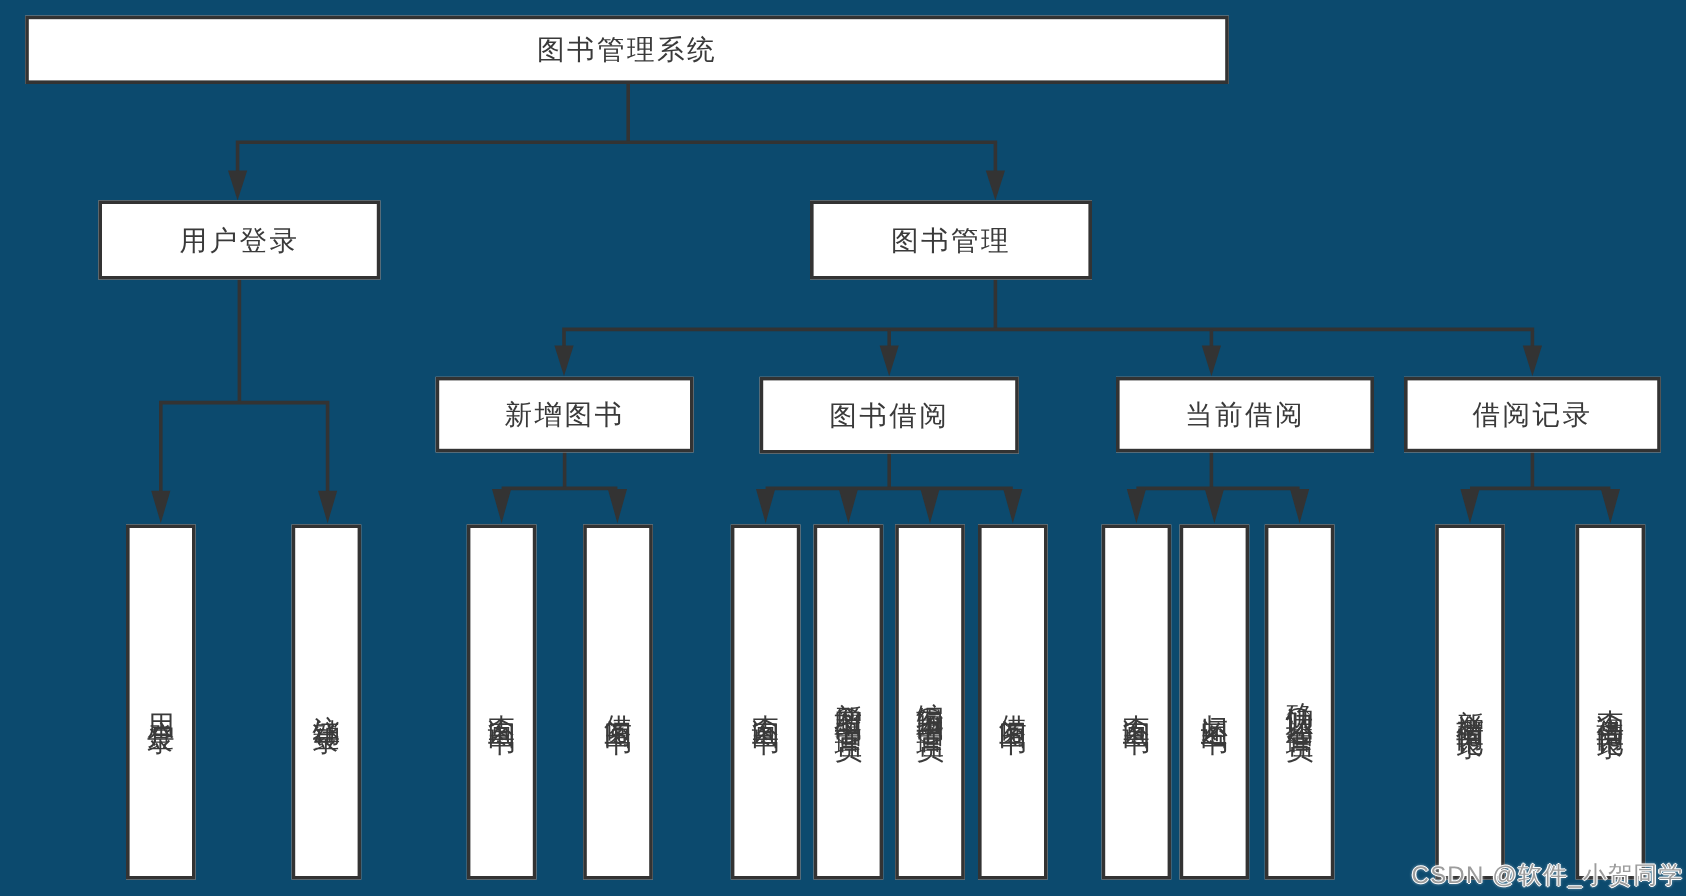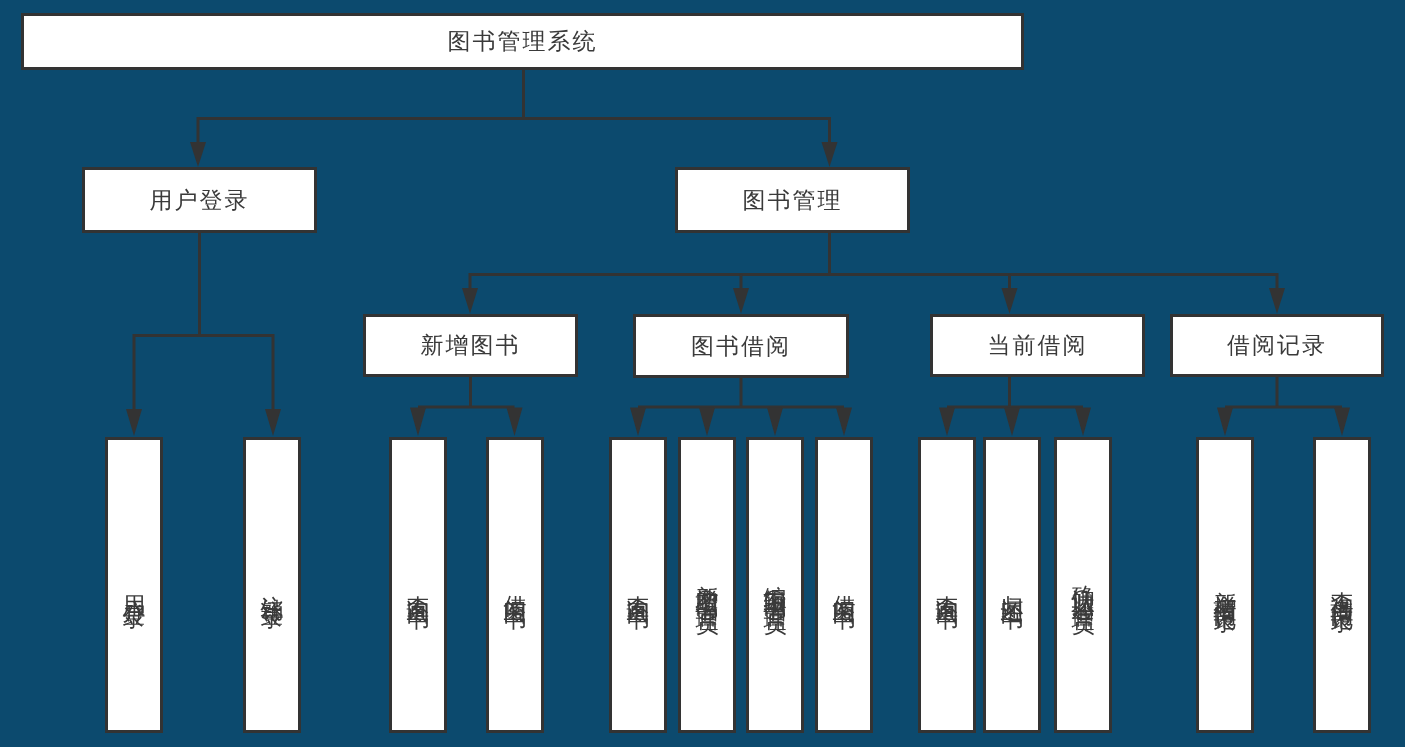--- a/index.html
+++ b/index.html
@@ -138,14 +138,15 @@
   <div class="node leaf" style="left:746px;">编辑图书（管理员）</div>
   <div class="node leaf" style="left:815px;">借阅图书</div>
 
   <div class="node leaf" style="left:918px;">查询图书</div>
   <div class="node leaf" style="left:983px;">归还图书</div>
   <div class="node leaf" style="left:1054px;">确认归还（管理员）</div>
 
   <div class="node leaf" style="left:1196px;">新增借阅记录</div>
   <div class="node leaf" style="left:1313px;">查询借阅记录</div>
 
+  <div class="watermark">CSDN @软件_小贺同学</div>
 
 </div>
 
 </body></html>

